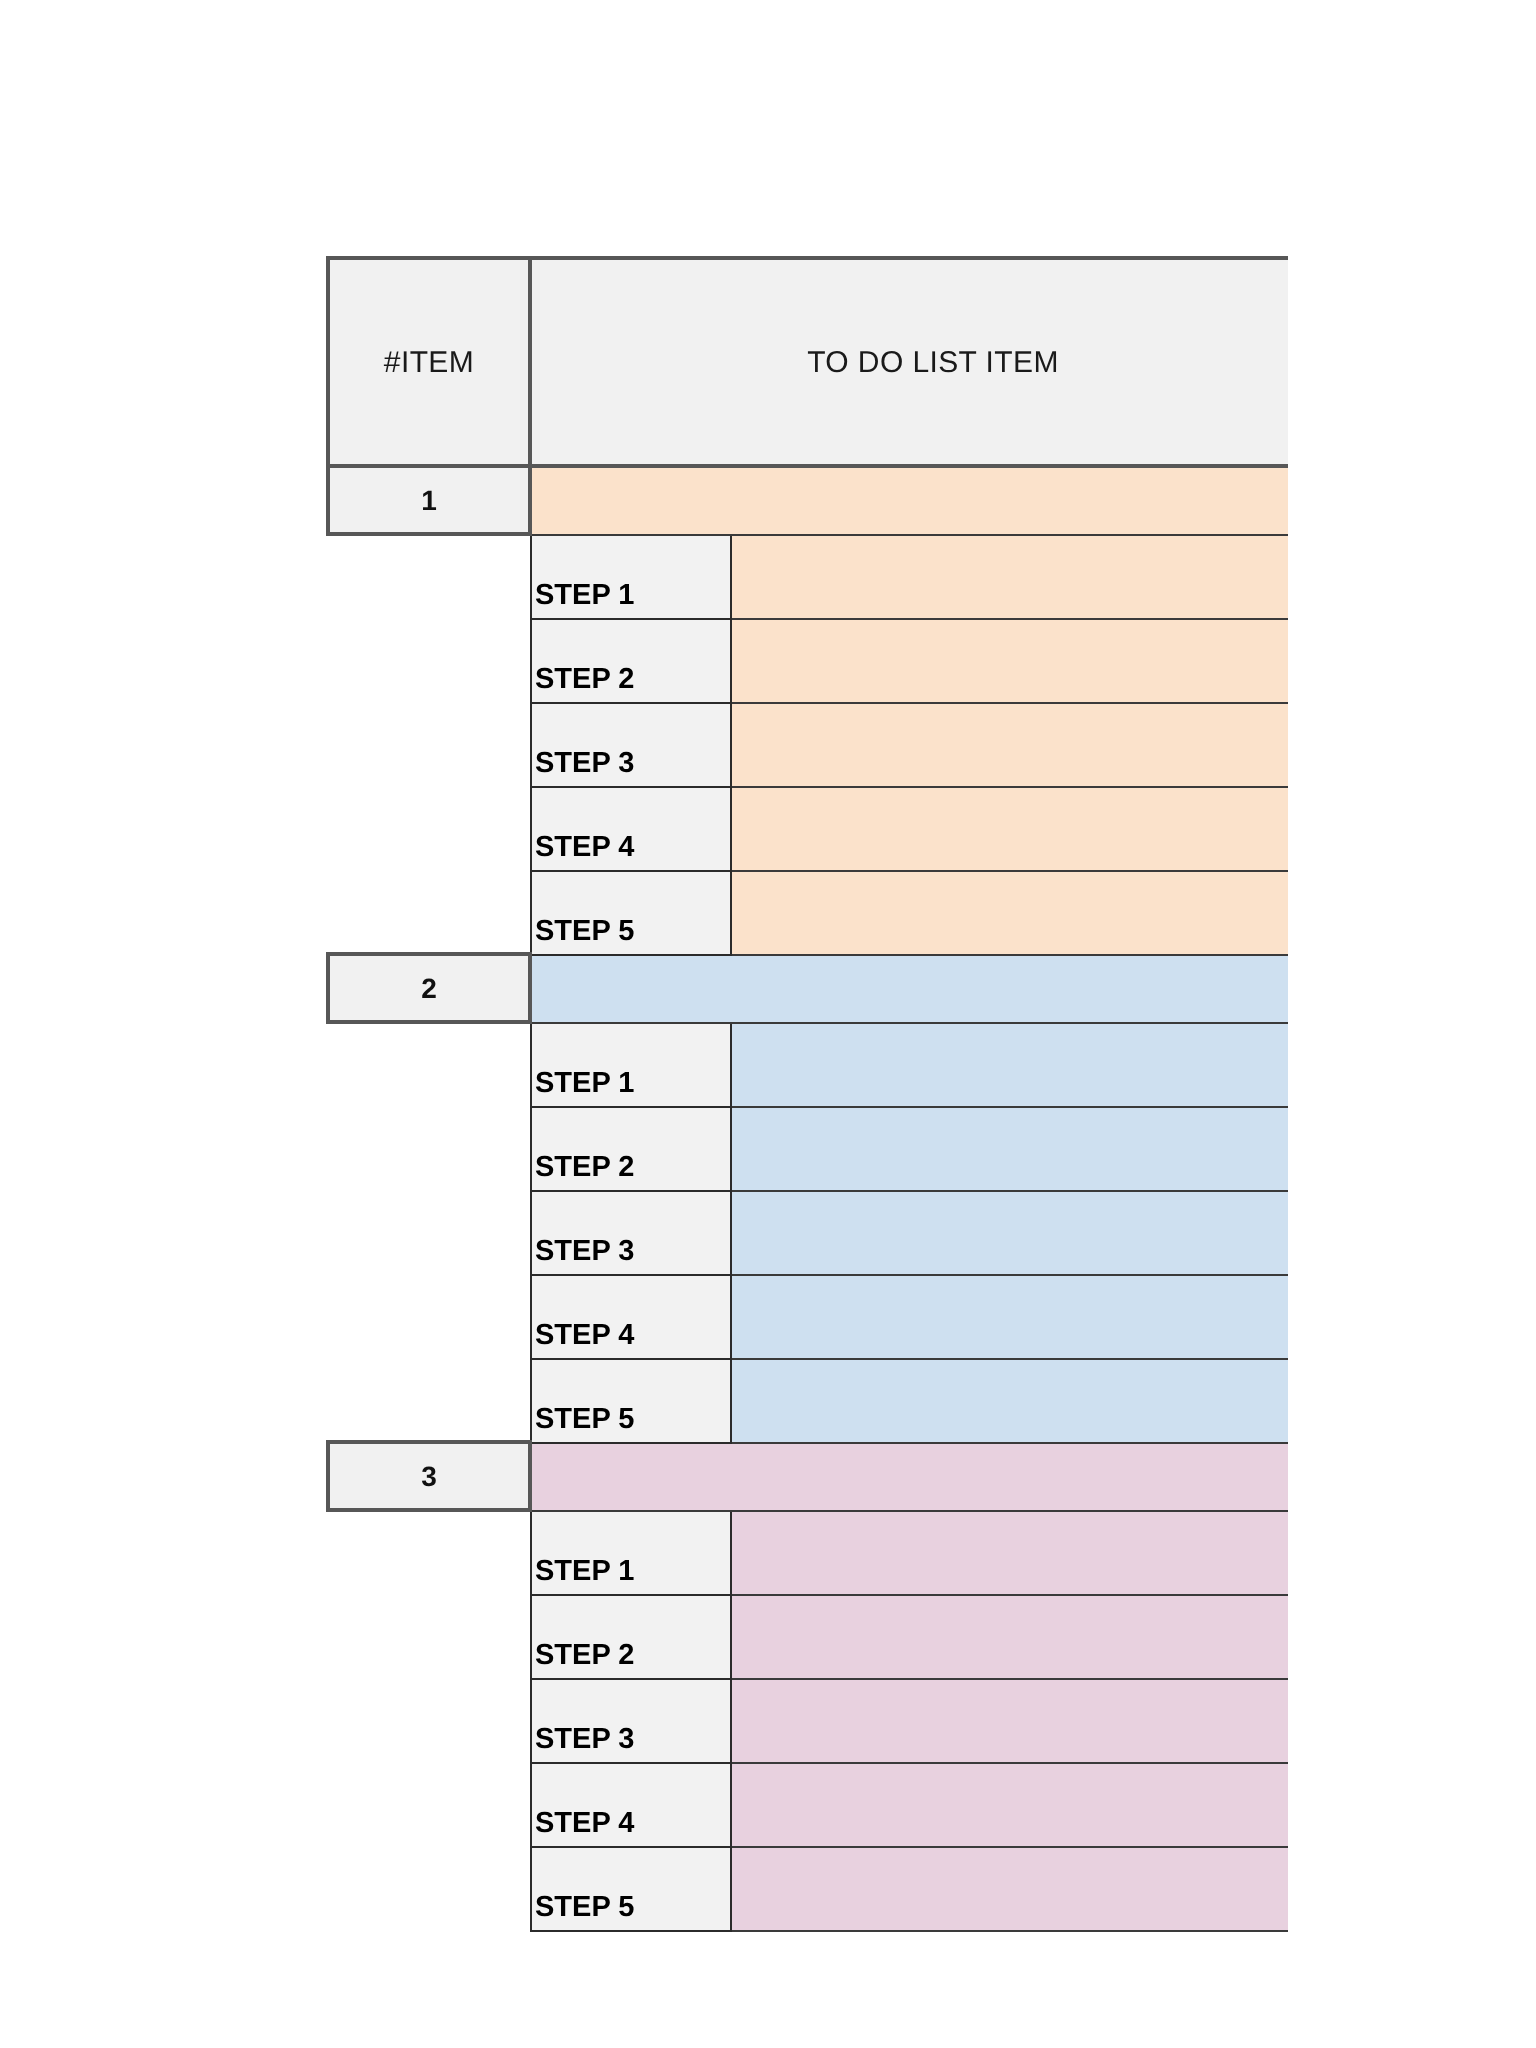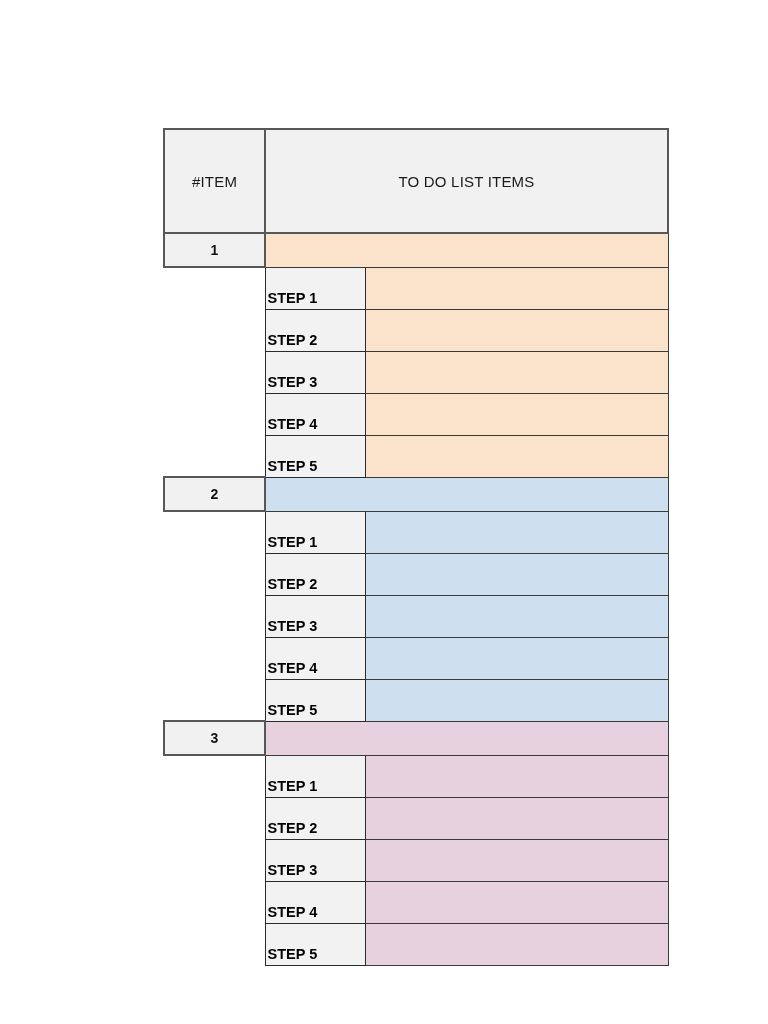--- a/index.html
+++ b/index.html
@@ -9,21 +9,21 @@
   body {
     width: 768px;
     height: 1024px;
     background: #ffffff;
     font-family: "Liberation Sans", sans-serif;
     -webkit-font-smoothing: antialiased;
   }
 
   .sheet {
     position: relative;
-    width: 768px;
+    width: 644px;
     height: 1024px;
     overflow: hidden;
   }
 
   
   .todo-table {
     position: absolute;
     left: 163px;
     top: 128px;
     width: 504px;
@@ -102,21 +102,21 @@
 
   <table class="todo-table">
     <colgroup>
       <col class="c-item">
       <col class="c-step">
       <col class="c-body">
     </colgroup>
     <thead>
       <tr>
         <th class="hdr-cell item-hdr">#ITEM</th>
-        <th class="hdr-cell" colspan="2">TO DO LIST ITEMS</th>
+        <th class="hdr-cell" colspan="2">TO DO LIST ITEM</th>
       </tr>
     </thead>
     <tbody id="table-body">
         <tr>
           <td class="group-num">1</td>
           <td class="group-body fill-orange" colspan="2"></td>
         </tr>
         <tr>
           <td class="spacer-cell"></td>
           <td class="step-label">STEP 1</td>

